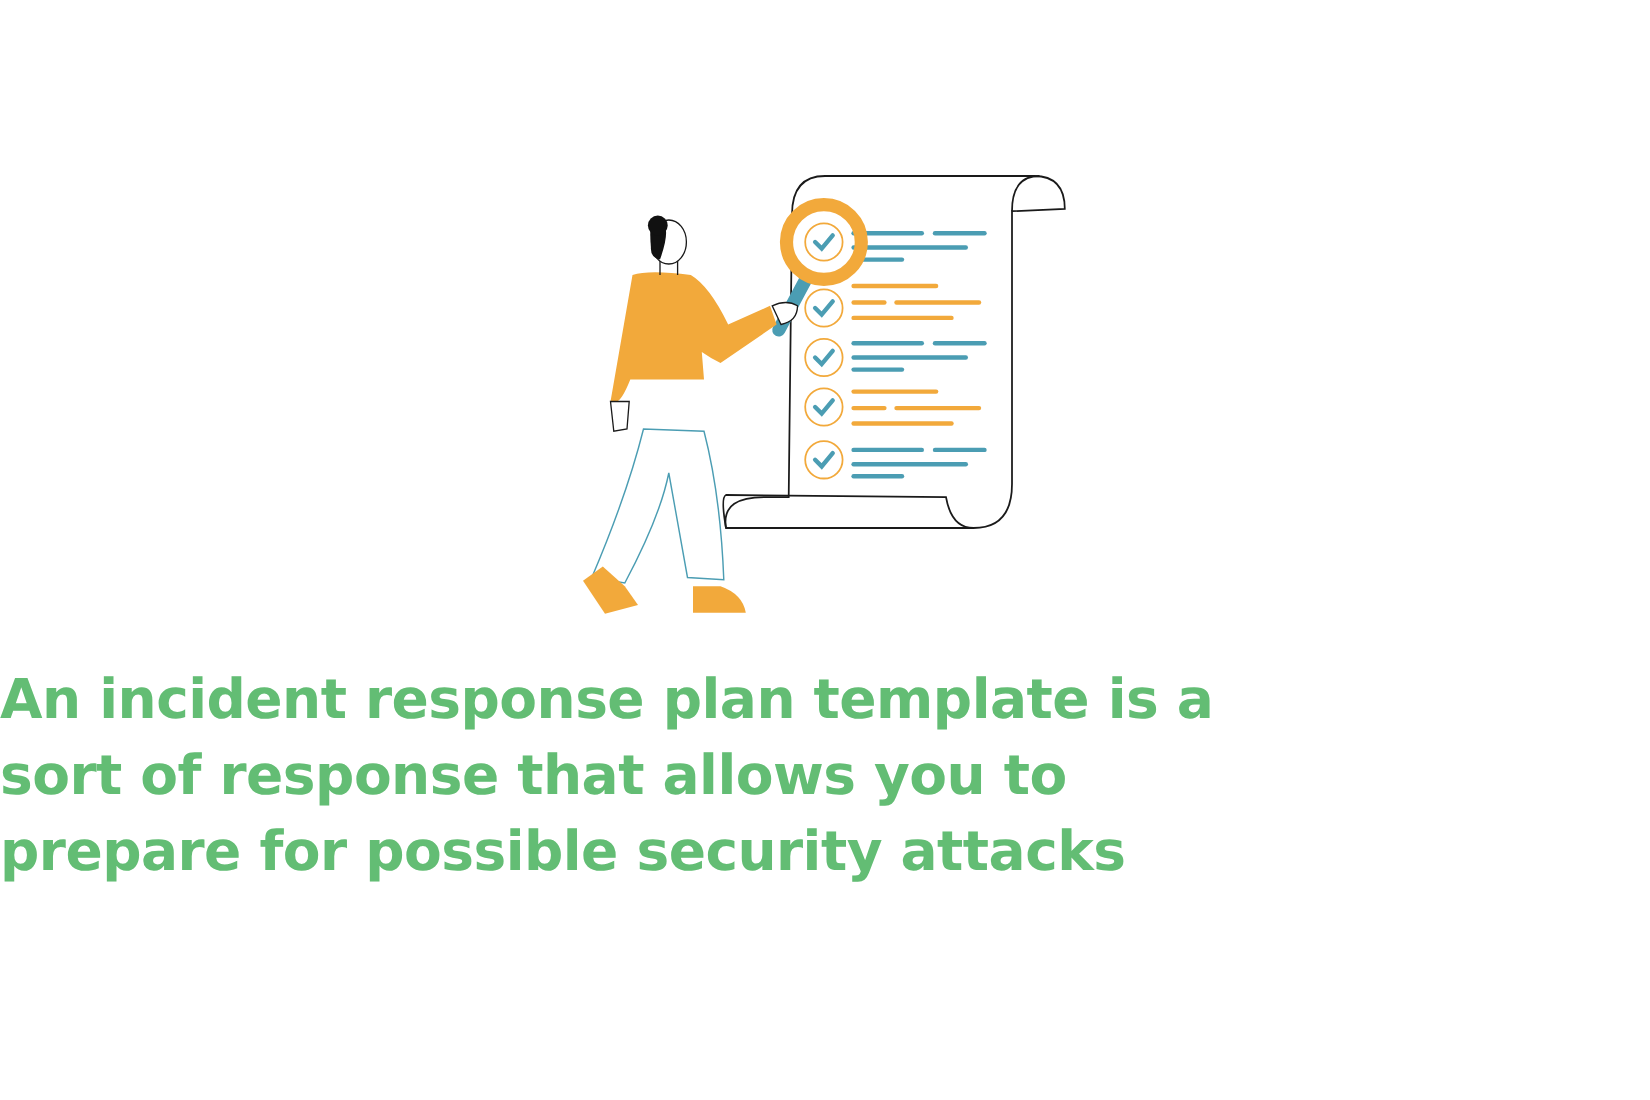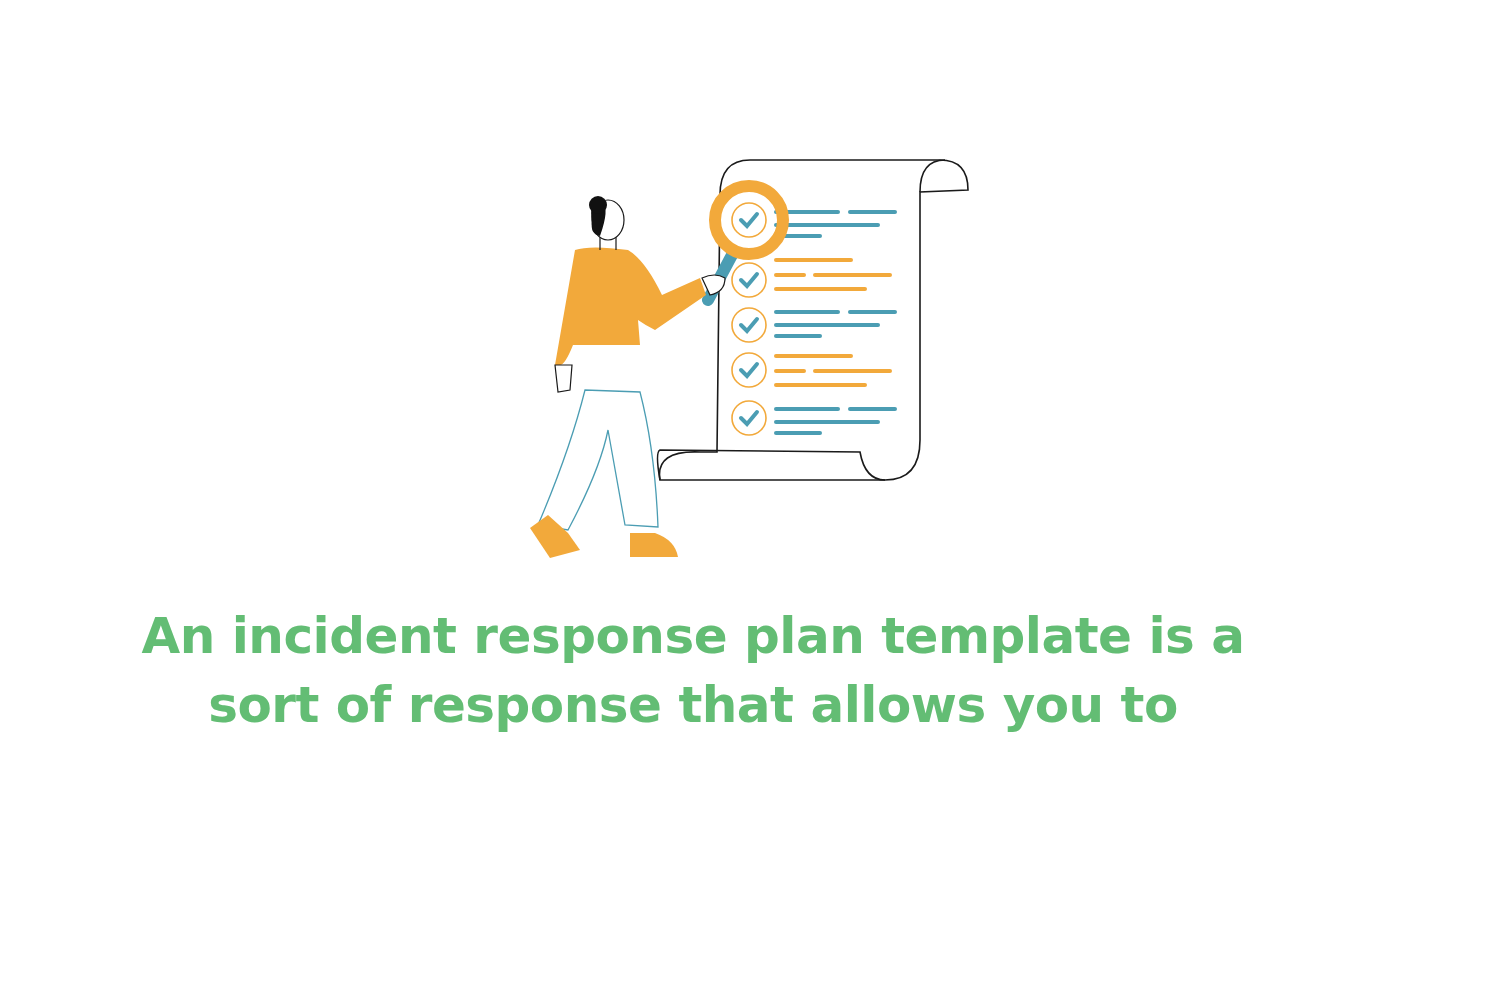--- a/index.html
+++ b/index.html
@@ -1,20 +1,20 @@
 <!DOCTYPE html>
 <html><head>
 <meta charset="utf-8">
 <style>
   html, body { margin:0; padding:0; background:#ffffff; }
   body { width:1500px; height:1000px; position:relative; overflow:hidden; }
   .illus { position:absolute; left:520px; top:150px; width:460px; height:420px; }
   .caption {
     position:absolute; left:0; top:602px; width:1386px;
-    text-align:center; color:#63bd74;
+    text-align:left; color:#63bd74;
     font-family:"DejaVu Sans", sans-serif; font-weight:bold;
     font-size:50px; line-height:69px; letter-spacing:-0.5px;
   }
   .caption span { display:block; }
 </style>
 </head>
 <body>
 
 <svg class="illus" viewBox="0 0 460 420" xmlns="http://www.w3.org/2000/svg">
 
@@ -77,13 +77,14 @@
     <path d="M72 72 Q68 50 82 52 Q90 58 80 86 Q70 84 72 72 Z" fill="#111"></path>
     <circle cx="78" cy="55" r="9" fill="#111"></circle>
     <path d="M28 365 L10 378 L30 408 L60 400 L48 383 Z" fill="#f2a93b"></path>
     <path d="M110 383 L110 407 L158 407 Q155 390 135 383 Z" fill="#f2a93b"></path>
   </g>
 </svg>
 
 <div class="caption">
   <span>An incident response plan template is a</span>
   <span>sort of response that allows you to</span>
+  <span>prepare for possible security attacks</span>
 </div>
 
 </body></html>

